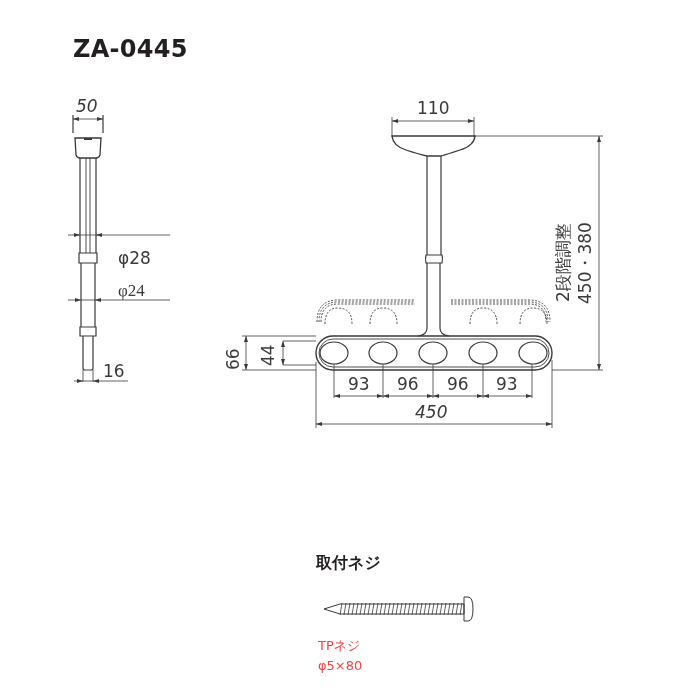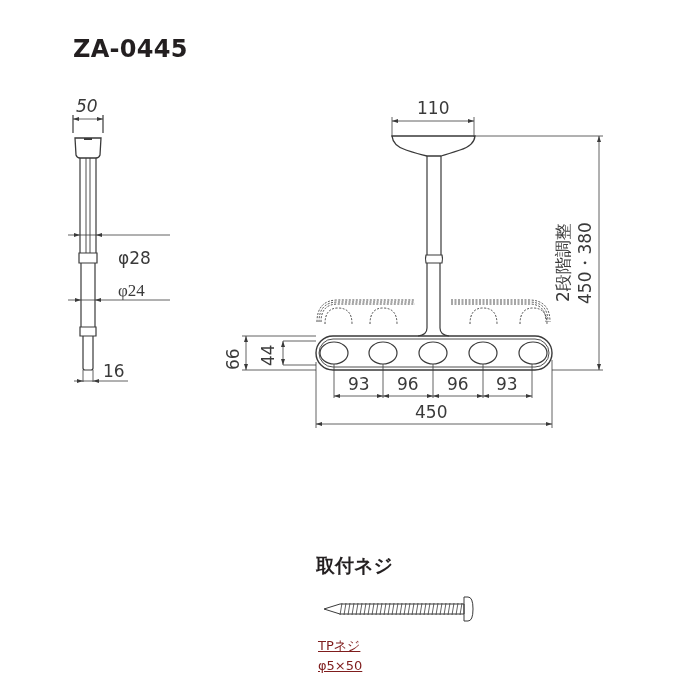--- a/index.html
+++ b/index.html
@@ -3,22 +3,22 @@
   <meta charset="utf-8">
   <style>
     html, body { margin: 0; padding: 0; background: #ffffff; }
     body { width: 700px; height: 700px; position: relative; overflow: hidden;
            font-family: "DejaVu Sans", sans-serif; color: #231f20; }
     .abs { position: absolute; }
     .title { left: 73px; top: 35px; font-size: 24px; font-weight: bold;
              font-family: "DejaVu Sans", sans-serif; letter-spacing: 0.3px; }
     .dim { font-size: 17px; color: #3a3a3a; line-height: 1; }
     .vert { transform-origin: left top; transform: rotate(-90deg); white-space: nowrap; }
-    .screw-title { left: 316px; top: 553px; font-size: 19px; font-weight: bold; }
-    .screw-note { font-size: 13px; color: #7f1d1d; line-height: 1.5; text-decoration: underline; }
+    .screw-title { left: 316px; top: 553px; font-size: 16px; font-weight: bold; }
+    .screw-note { font-size: 13px; color: #ef4444; line-height: 1.5; }
     svg { position: absolute; left: 0; top: 0; }
   </style>
 </head>
 <body>
 
 <div class="abs title">ZA-0445</div>
 
 <svg width="700" height="700" viewBox="0 0 700 700">
   <g fill="none" stroke="#3a3a3a" stroke-width="1.2">
 
@@ -192,17 +192,17 @@
 <div class="abs dim" style="left:417px; top:100px;">110</div>
 <div class="abs dim vert" style="left:555px; top:302px;">2段階調整</div>
 <div class="abs dim vert" style="left:577px; top:304px;">450・380</div>
 <div class="abs dim vert" style="left:225px; top:370px;">66</div>
 <div class="abs dim vert" style="left:260px; top:366px;">44</div>
 
 <div class="abs dim" style="left:348px; top:376px;">93</div>
 <div class="abs dim" style="left:397px; top:376px;">96</div>
 <div class="abs dim" style="left:447px; top:376px;">96</div>
 <div class="abs dim" style="left:496px; top:376px;">93</div>
-<div class="abs dim" style="left:415px; top:404px;">450</div>
+<div class="abs dim" style="left:415px; top:404px;font-style:italic;">450</div>
 
 <div class="abs screw-title">取付ネジ</div>
 <div class="abs screw-note" style="left:318px; top:636px;">TPネジ</div>
-<div class="abs screw-note" style="left:318px; top:656px;">φ5×50</div>
+<div class="abs screw-note" style="left:318px; top:656px;">φ5×80</div>
 
 </body></html>

